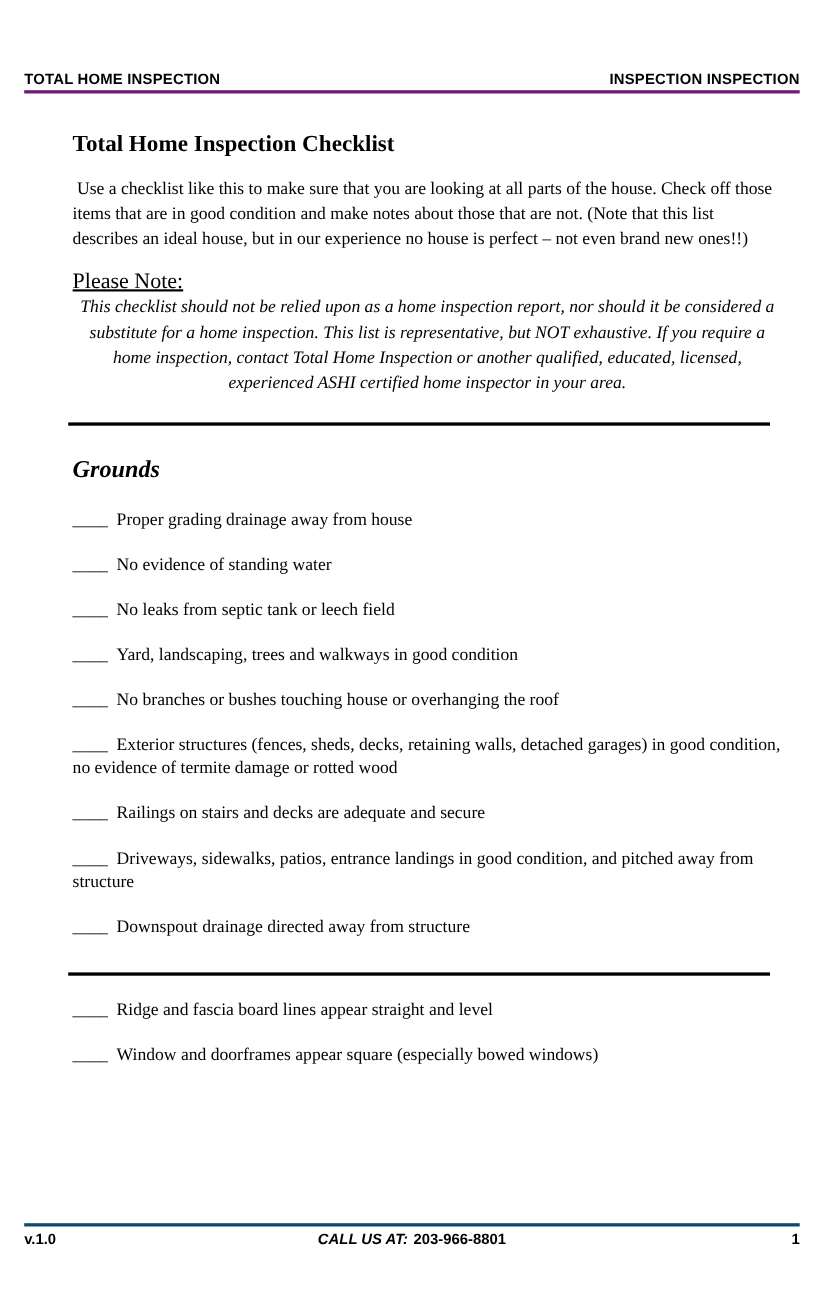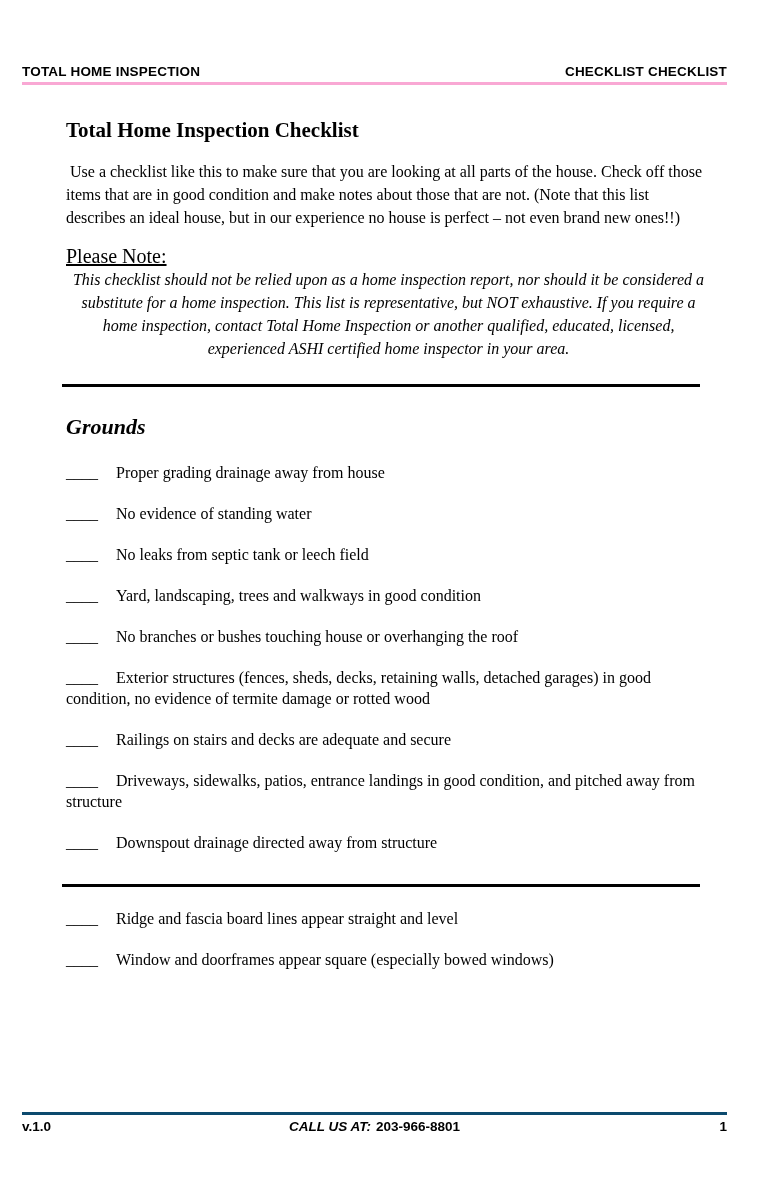--- a/index.html
+++ b/index.html
@@ -8,21 +8,21 @@
     width: 762px; height: 1182px;
     background: #ffffff; color: #000000;
     font-family: "Liberation Serif", serif;
     position: relative; overflow: hidden;
   }
 
   
   .pg-header {
     position: absolute; top: 64px; left: 22px; right: 35px;
     display: flex; justify-content: space-between; align-items: flex-end;
-    border-bottom: 3px solid #f9a8d4; padding-bottom: 2px;
+    border-bottom: 3px solid #701a75; padding-bottom: 2px;
     font-family: "Liberation Sans", sans-serif; font-weight: bold;
     font-size: 13.5px; line-height: 16px; letter-spacing: 0.2px;
   }
 
   
   .doc-main { position: absolute; top: 85px; left: 66px; width: 645px; }
 
   .doc-title { margin: 33px 0 0 0; font-size: 21px; line-height: 24px; font-weight: bold; }
 
   .intro { margin: 18px 0 0 0; font-size: 16px; line-height: 23px; text-indent: 4px; }
@@ -33,42 +33,42 @@
   .rule { height: 3px; background: #000; border: none; width: 638px; margin: 24px 0 0 -4px; }
   .rule-2 { margin-top: 31px; }
 
   .section-heading { margin: 31px 0 0 0; font-size: 22px; line-height: 18px; font-weight: bold; font-style: italic; }
   .section-heading.tight { margin-top: 26px; }
 
   .item-list { margin-top: 26px; }
   .item-list.tight { margin-top: 21px; }
   .item { margin: 0 0 20px 0; font-size: 16px; line-height: 21px; }
   .item:last-child { margin-bottom: 0; }
-  .blank { margin-right: 18px; white-space: pre; }
+  .blank { margin-right: 8px; white-space: pre; }
 
   
   .pg-footer {
     position: absolute; top: 1112px; left: 22px; right: 35px;
     border-top: 3px solid #0c4a6e; padding-top: 4px;
     display: flex; align-items: flex-start;
     font-family: "Liberation Sans", sans-serif; font-weight: bold;
     font-size: 13.5px; line-height: 16px;
   }
   .f-side { flex: 1 1 0; }
   .f-left { text-align: left; }
   .f-center { flex: 0 0 auto; text-align: center; }
   .f-right { text-align: right; }
   .call-label { font-style: italic; margin-right: 5px; }
 </style>
 </head>
 <body>
 
 <div class="pg-header">
   <span>TOTAL HOME INSPECTION</span>
-  <span>CHECKLIST CHECKLIST</span>
+  <span>INSPECTION INSPECTION</span>
 </div>
 
 <div class="doc-main">
 
   <h1 class="doc-title">Total Home Inspection Checklist</h1>
 
   <p class="intro">Use a checklist like this to make sure that you are looking at all parts of the house. Check off those items that are in good condition and make notes about those that are not. (Note that this list describes an ideal house, but in our experience no house is perfect – not even brand new ones!!)</p>
 
   <p class="note-label">Please Note:</p>
   <p class="note-body">This checklist should not be relied upon as a home inspection report, nor should it be considered a substitute for a home inspection. This list is representative, but NOT exhaustive. If you require a home inspection, contact Total Home Inspection or another qualified, educated, licensed, experienced ASHI certified home inspector in your area.</p>

